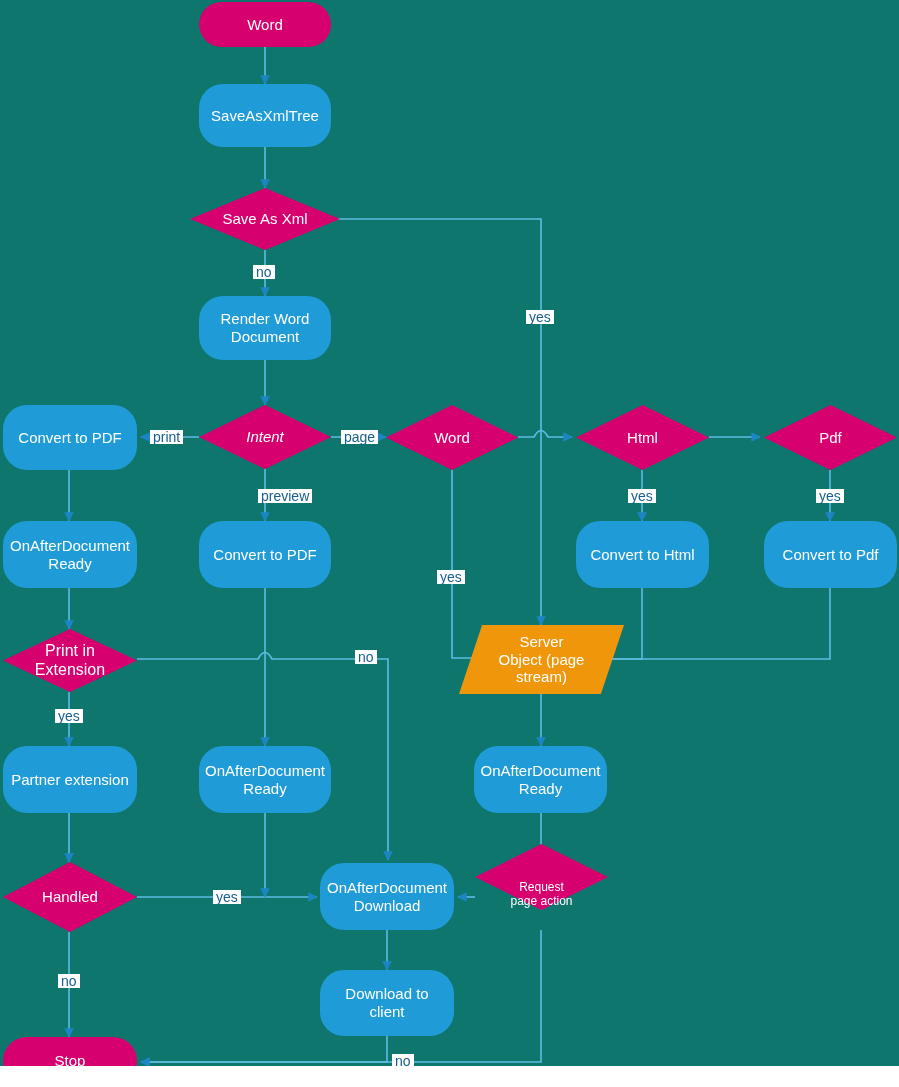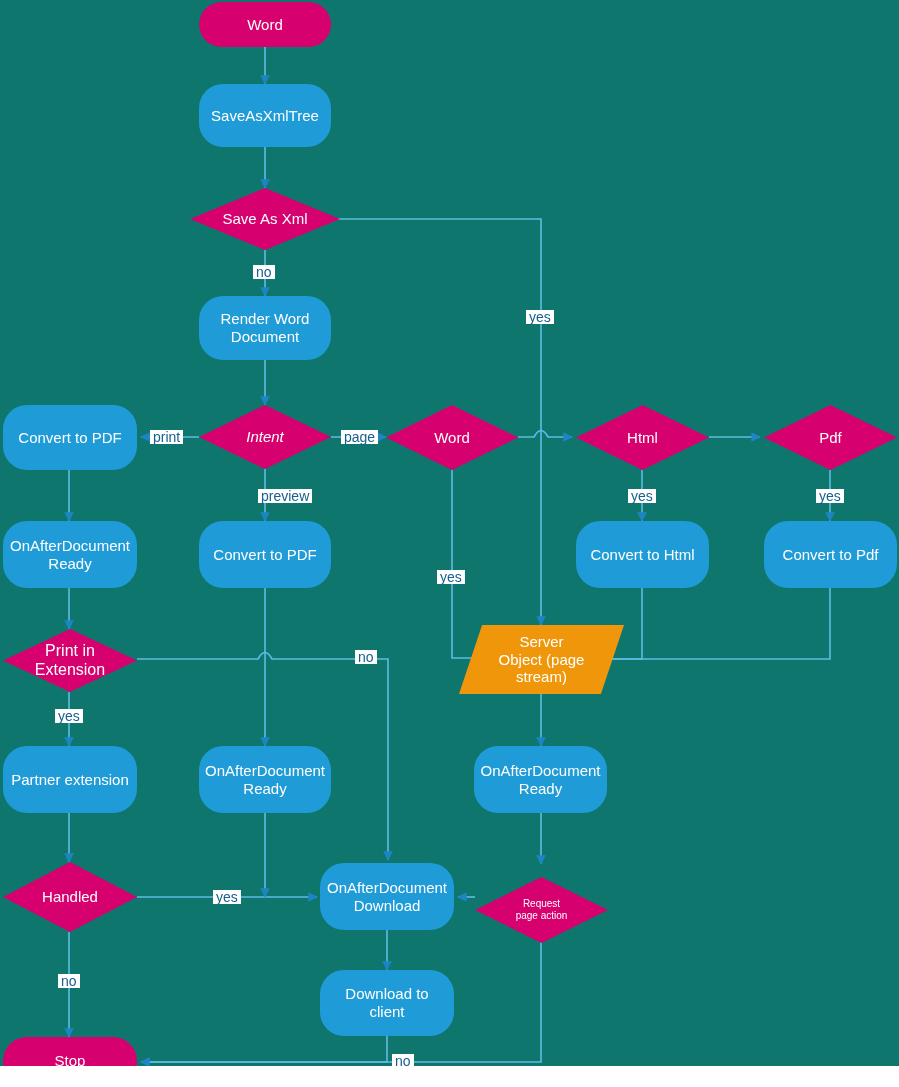--- a/index.html
+++ b/index.html
@@ -247,21 +247,21 @@
   <div class="node n-decision" style="left:3px; top:862px; width:134px; height:70px;">
     <span class="dia-shape"></span>
     <span class="dia-label">Handled</span>
   </div>
 
   <div class="node n-process" style="left:320px; top:863px; width:134px; height:67px;">
     <span>OnAfterDocument
 Download</span>
   </div>
 
-  <div class="node n-decision" style="left:475px; top:877px; width:133px; height:66px; font-size:10px;">
+  <div class="node n-decision" style="left:475px; top:844px; width:133px; height:66px; font-size:12px;align-items:flex-end;">
     <span class="dia-shape"></span>
     <span class="dia-label">Request
 page action</span>
   </div>
 
   <div class="node n-process" style="left:320px; top:970px; width:134px; height:66px;">
     <span>Download to client</span>
   </div>
 
   <div class="node n-terminator" style="left:3px; top:1037px; width:134px; height:48px;">

